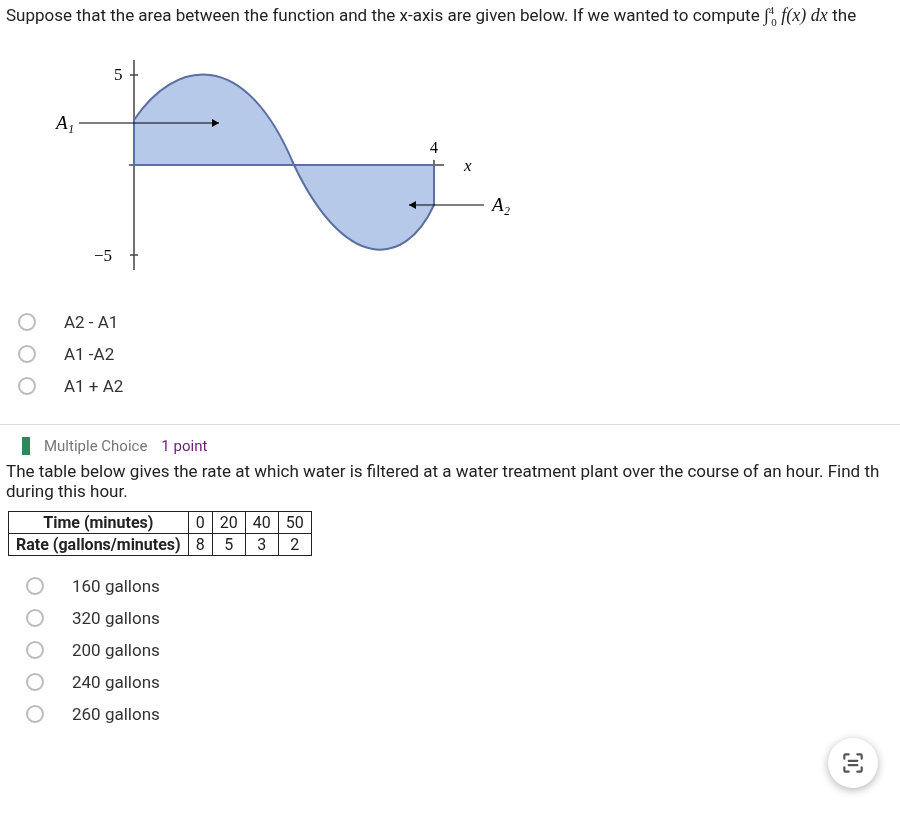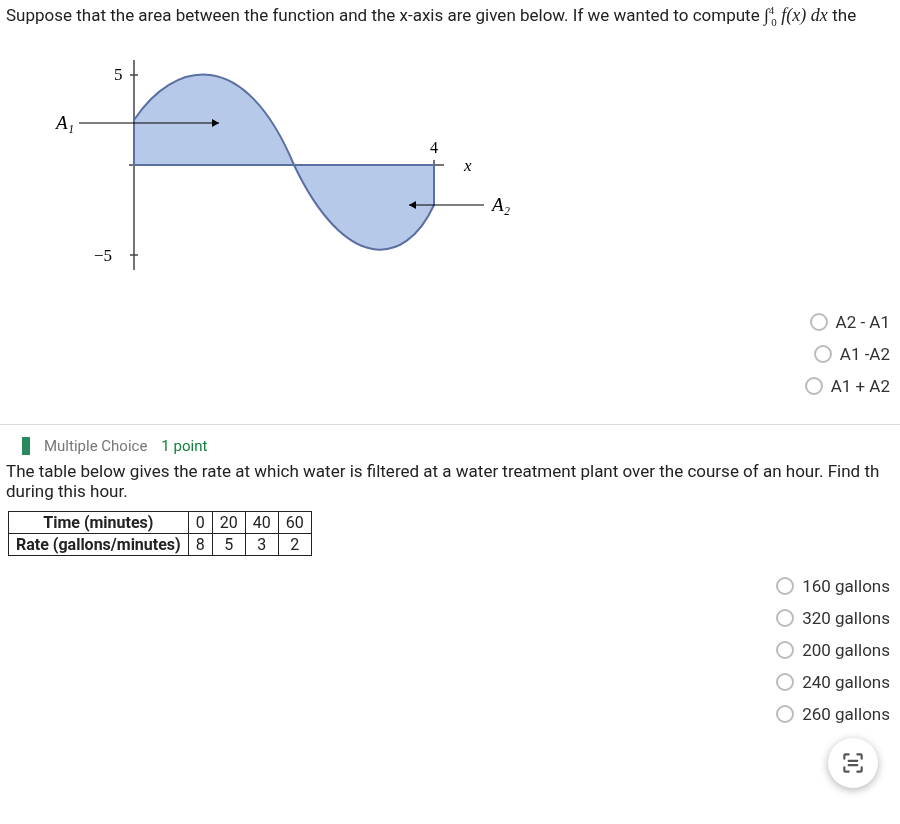--- a/index.html
+++ b/index.html
@@ -33,43 +33,42 @@
       position: relative;
       background: #fff;
     }
     .graph-svg { width: 100%; height: 100%; display:block; }
     .options {
       padding: 4px 10px 10px 18px;
     }
     .opt-row {
       display: flex;
       align-items: center;
-      gap: 8px;
+      gap: 28px;
       padding: 6px 0;
       cursor: pointer;
-      justify-content: flex-end;
     }
     .radio {
       width: 18px; height: 18px;
       border: 2px solid #bbb;
       border-radius: 50%;
       flex-shrink: 0;
     }
     .opt-label { font-size: 17px; color: #333; }
     .q2-header {
       padding: 8px 6px 0 22px;
       display: flex; align-items: center; gap: 14px;
     }
     .mc-flag {
       width: 8px; height: 18px;
       background: #2b8a5b;
       display:inline-block;
     }
     .mc-text { color: #777; font-size: 15px; }
-    .points { color: #15803d; font-size: 15px; }
+    .points { color: #701a75; font-size: 15px; }
     .data-table {
       border-collapse: collapse;
       margin: 4px 6px 10px 8px;
     }
     .data-table td, .data-table th {
       border: 1px solid #222;
       padding: 1px 7px;
       font-size: 16px;
       text-align: center;
       font-weight: normal;
@@ -166,21 +165,21 @@
     <span>during this hour.</span>
   </div>
 
   <table class="data-table">
     <tbody>
         <tr>
       <td class="row-label">Time (minutes)</td>
       <td>0</td>
       <td>20</td>
       <td>40</td>
-      <td>60</td>
+      <td>50</td>
     </tr>
     <tr>
       <td class="row-label">Rate (gallons/minutes)</td>
       <td>8</td>
       <td>5</td>
       <td>3</td>
       <td>2</td>
     </tr>
   </tbody>
     </table>

